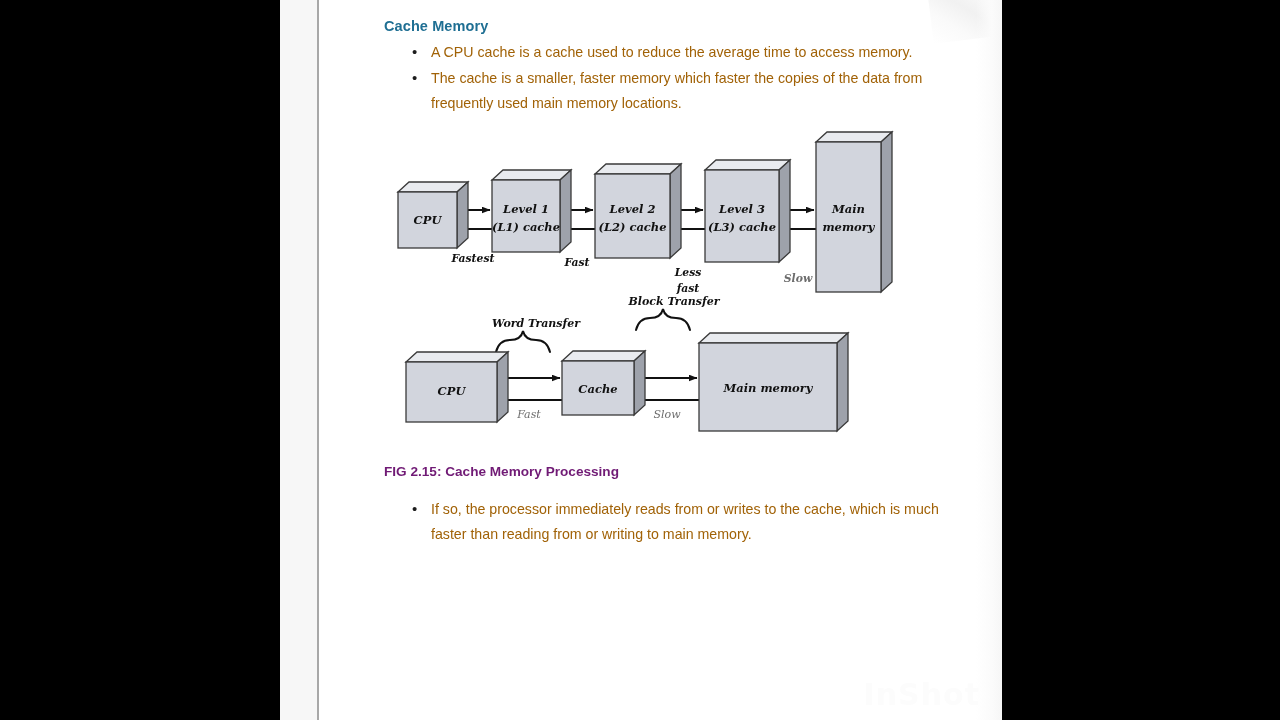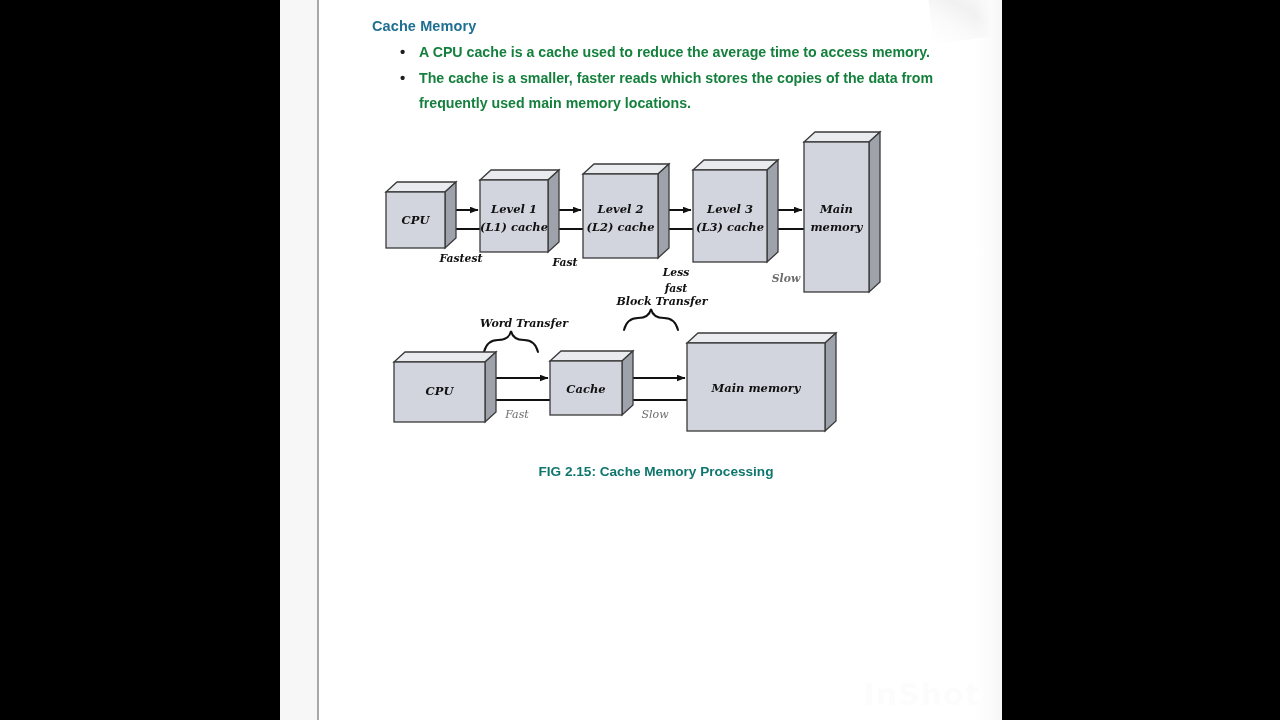--- a/index.html
+++ b/index.html
@@ -35,20 +35,21 @@
     width: 2px; height: 720px;
     background: #a8a8a8;
   }
 
   
   .sheet {
     position: absolute; top: 0; left: 319px;
     width: 683px; height: 720px;
     background: #ffffff;
     overflow: hidden;
+    padding-left: 12px;
   }
   .page-curl {
     position: absolute; top: -18px; right: 8px;
     width: 64px; height: 58px;
     background: linear-gradient(218deg, #ffffff 0%, #f1f1f1 45%, #fafafa 70%, #ffffff 100%);
     transform: rotate(-7deg);
     pointer-events: none;
   }
   .sheet-fade-right {
     position: absolute; top: 0; right: 0;
@@ -72,23 +73,22 @@
 
   ul.bullets {
     list-style: none;
     margin: 0; padding: 0;
   }
   ul.bullets li {
     position: relative;
     padding-left: 47px;
     font-size: 14.2px;
     line-height: 25px;
-    color: #15803d;
+    color: #a16207;
     margin-bottom: 1px;
-    font-weight: bold;
   }
   ul.bullets li::before {
     content: "\2022";
     position: absolute;
     left: 28px; top: -1px;
     font-size: 15px;
     color: #1d1d1d;
   }
   li.justify { text-align: justify; }
   li.justify > span { display: inline; }
@@ -98,24 +98,24 @@
   
   .figure {
     position: relative;
     width: 600px; height: 330px;
     margin: 14px 0 0 0;
     font-style: italic;
   }
   .figure svg { display: block; }
 
   .fig-caption {
-    text-align: center;
+    text-align: left;
     font-size: 13.6px;
     font-weight: bold;
-    color: #0f766e;
+    color: #701a75;
     margin: 4px 0 18px 0;
     padding-right: 28px;
   }
 
   
   .watermark {
     position: absolute;
     right: 22px; bottom: 8px;
     font-size: 30px;
     font-weight: bold;
@@ -142,21 +142,21 @@
 
     <div class="content">
 
       <h1 class="heading">Cache Memory</h1>
 
       <ul class="bullets upper">
         <li>
           <span>A CPU cache is a cache used to reduce the average time to access memory.</span>
         </li>
         <li>
-          <span>The cache is a smaller, faster reads which stores the copies of the data from frequently used main memory locations.</span>
+          <span>The cache is a smaller, faster memory which faster the copies of the data from frequently used main memory locations.</span>
         </li>
       </ul>
 
       <div class="figure">
         <svg width="600" height="330" viewBox="0 0 600 330" xmlns="http://www.w3.org/2000/svg">
           <defs>
             <marker id="ah" markerWidth="9" markerHeight="7" refX="8.5" refY="3.5" orient="auto" markerUnits="userSpaceOnUse">
               <polygon points="0,0 9,3.5 0,7" fill="#111111"></polygon>
             </marker>
           </defs>
@@ -270,20 +270,23 @@
 
             <text x="145" y="288" text-anchor="middle" font-family="DejaVu Serif, serif" font-size="11" fill="#6d6d6d">Fast</text>
             <text x="283" y="288" text-anchor="middle" font-family="DejaVu Serif, serif" font-size="11" fill="#6d6d6d">Slow</text>
           </g>
         </svg>
       </div>
 
       <div class="fig-caption">FIG 2.15: Cache Memory Processing</div>
 
       <ul class="bullets lower">
+        <li>
+          <span>If so, the processor immediately reads from or writes to the cache, which is much faster than reading from or writing to main memory.</span>
+        </li>
       </ul>
 
     </div>
 
     <div class="watermark">InShot</div>
   </div>
 
 </div>
 
 </body></html>

